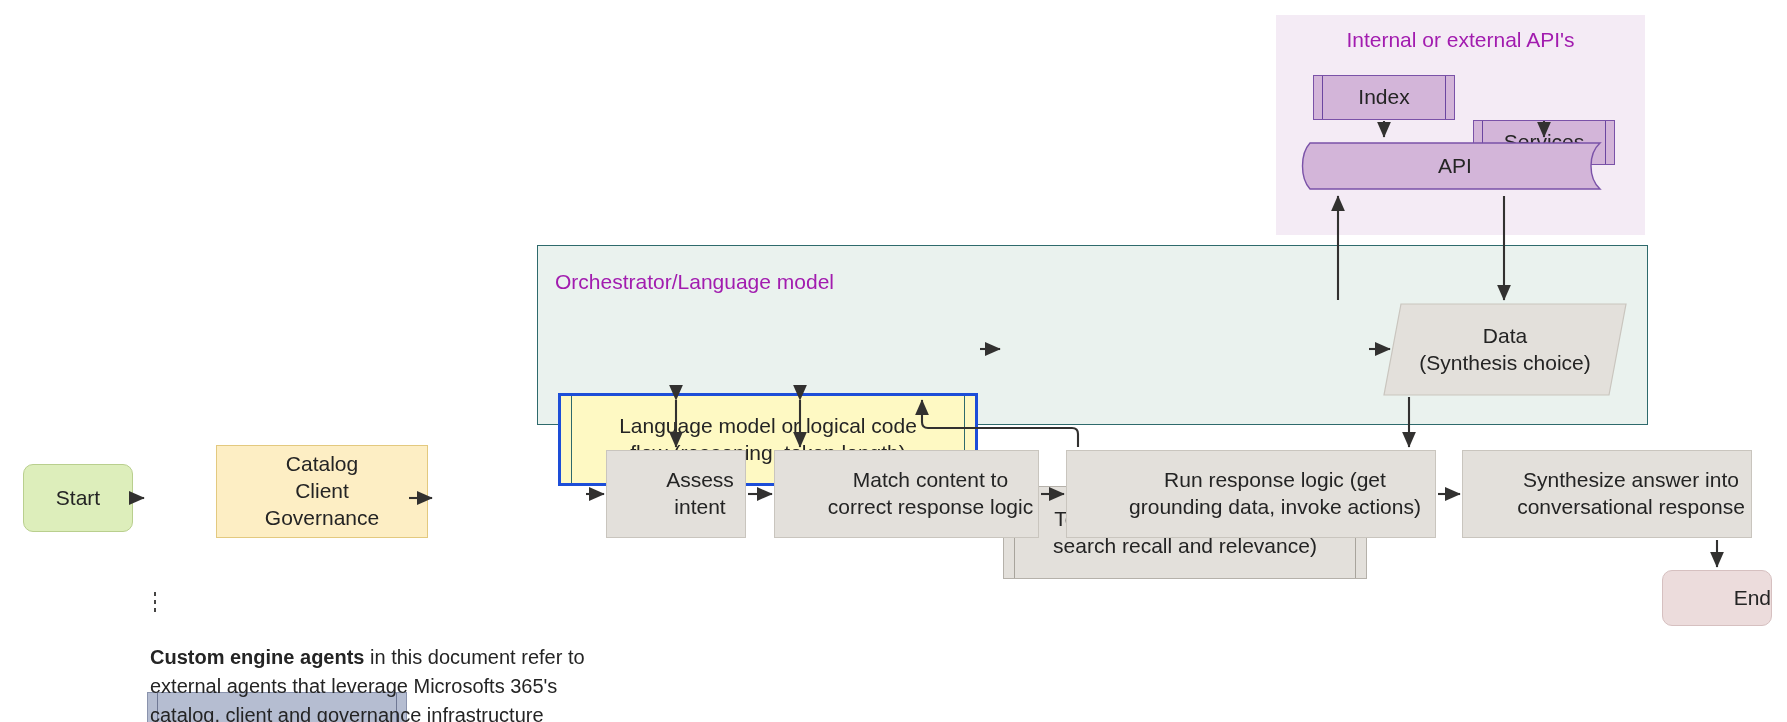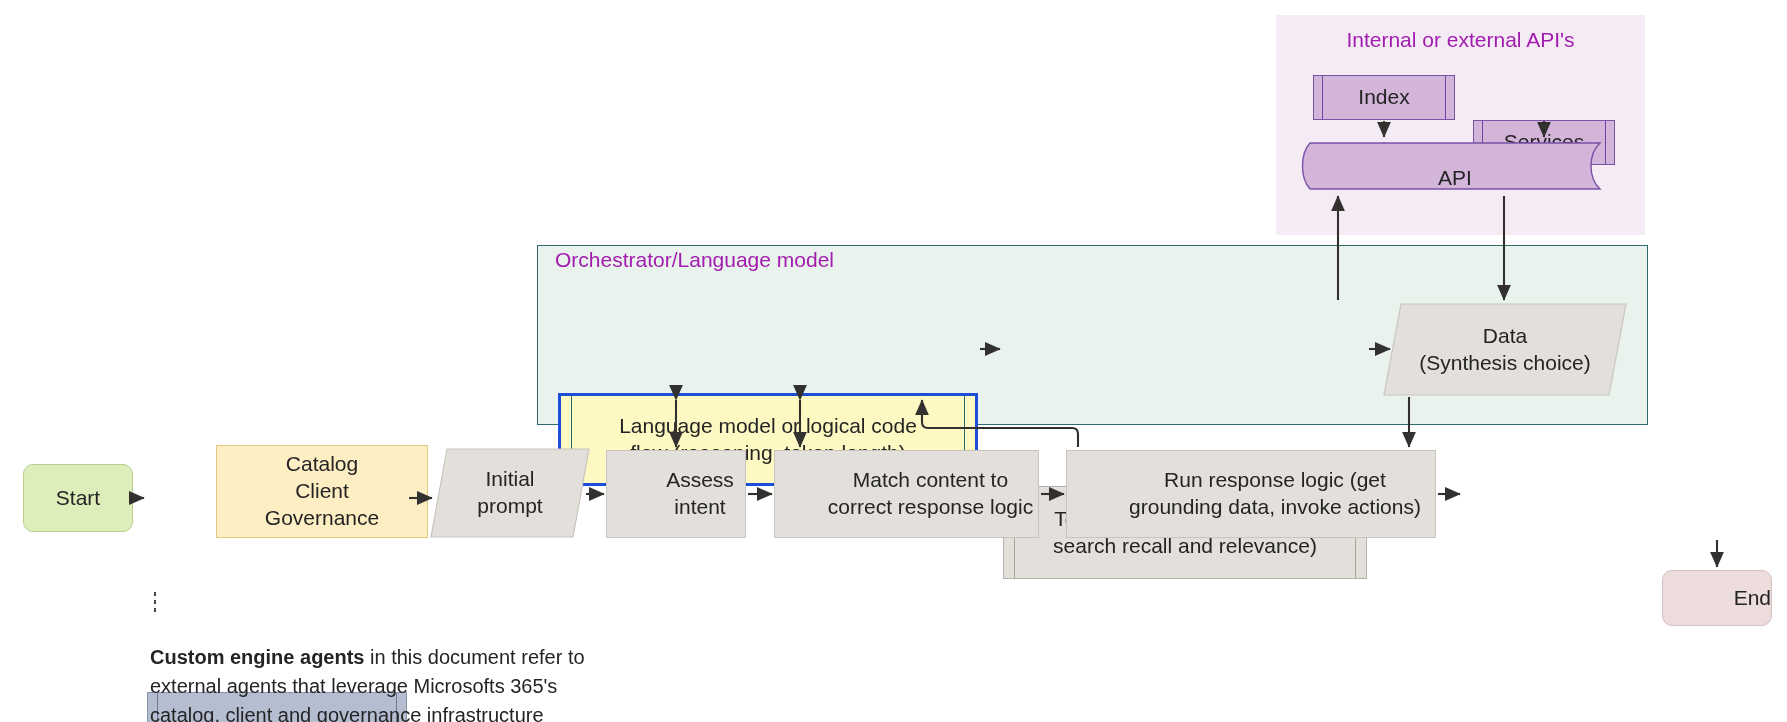--- a/index.html
+++ b/index.html
@@ -144,26 +144,26 @@
   <div class="container-title" style="left:1276px;top:28px;width:369px;text-align:center;">Internal or external API's</div>
 
   <div class="abs proc-pre node" style="left:1313px;top:75px;width:142px;height:45px;"><span>Index</span></div>
 
   <div class="abs proc-pre node" style="left:1473px;top:75px;width:142px;height:45px;"><span>Services</span></div>
 
   <div class="abs" style="left:1300px;top:142px;width:310px;height:48px;">
     <svg width="310" height="48" viewBox="0 0 310 48" preserveAspectRatio="none">
       <path d="M10,1 L300,1 C288,12 288,36 300,47 L10,47 C0,36 0,12 10,1 Z" fill="#d3b5d9" stroke="#7a52a8" stroke-width="1.4"></path>
     </svg>
-    <div class="node" style="position:absolute;left:0;top:12px;width:310px;height:48px;">API</div>
+    <div class="node" style="position:absolute;left:0;top:0;width:310px;height:48px;">API</div>
   </div>
 
   <div class="abs container-orch" style="left:537px;top:245px;width:1111px;height:180px;"></div>
 
-  <div class="container-title" style="left:555px;top:248px;">Orchestrator/Language model</div>
+  <div class="container-title" style="left:555px;top:270px;">Orchestrator/Language model</div>
 
   <div class="abs box-lm node" style="left:558px;top:303px;width:420px;height:93px;"><span>Language model or logical code
 flow (reasoning, token length)</span></div>
 
   <div class="abs box-tool node" style="left:1003px;top:303px;width:364px;height:93px;"><span>Tool use (Tool catalog, auth,
 search recall and relevance)</span></div>
 
   <div class="abs" style="left:1383px;top:303px;width:244px;height:74px;">
     <svg width="244" height="93" viewBox="0 0 244 93" preserveAspectRatio="none">
       <path d="M18,1 L243,1 L226,92 L1,92 Z" fill="#e3e0db" stroke="#c9c5be" stroke-width="1.2"></path>
@@ -174,37 +174,32 @@
 
   <div class="abs pill pill-start node" style="left:23px;top:464px;width:110px;height:68px;"><span>Start</span></div>
 
   <div class="abs infra" style="left:147px;top:416px;width:260px;height:175px;">
     
   </div>
   <div class="abs catalog node" style="left:172px;top:445px;width:212px;height:93px;margin-left:44px;"><span>Catalog
 Client
 Governance</span></div>
 
-  <div class="abs" style="left:430px;top:448px;width:160px;height:90px;">
-    <svg width="160" height="90" viewBox="0 0 160 90" preserveAspectRatio="none">
-      <path d="M17,1 L159,1 L143,89 L1,89 Z" fill="#e3e0db" stroke="#c9c5be" stroke-width="1.2"></path>
-    </svg>
-    <div class="node" style="position:absolute;left:0;top:0;width:160px;height:90px;">Initial
-prompt</div>
-  </div>
 
   <div class="abs box node" style="left:606px;top:450px;width:140px;height:88px;"><span>Assess
 intent</span></div>
 
   <div class="abs box node" style="left:774px;top:450px;width:265px;height:88px;"><span>Match content to
 correct response logic</span></div>
 
   <div class="abs box node" style="left:1066px;top:450px;width:370px;height:88px;"><span>Run response logic (get
 grounding data, invoke actions)</span></div>
 
+  <div class="abs box node" style="left:1462px;top:450px;width:290px;height:88px;"><span>Synthesize answer into
+conversational response</span></div>
 
   <div class="abs pill pill-end node" style="left:1662px;top:570px;width:110px;height:56px;"><span>End</span></div>
 
   <div class="abs caption" style="left:150px;top:614px;width:560px;">
     <b>Custom engine agents</b><span> in this document refer to
 external agents that leverage Microsofts 365's
 catalog, client and governance infrastructure</span>
   </div>
 
   <svg class="overlay">

